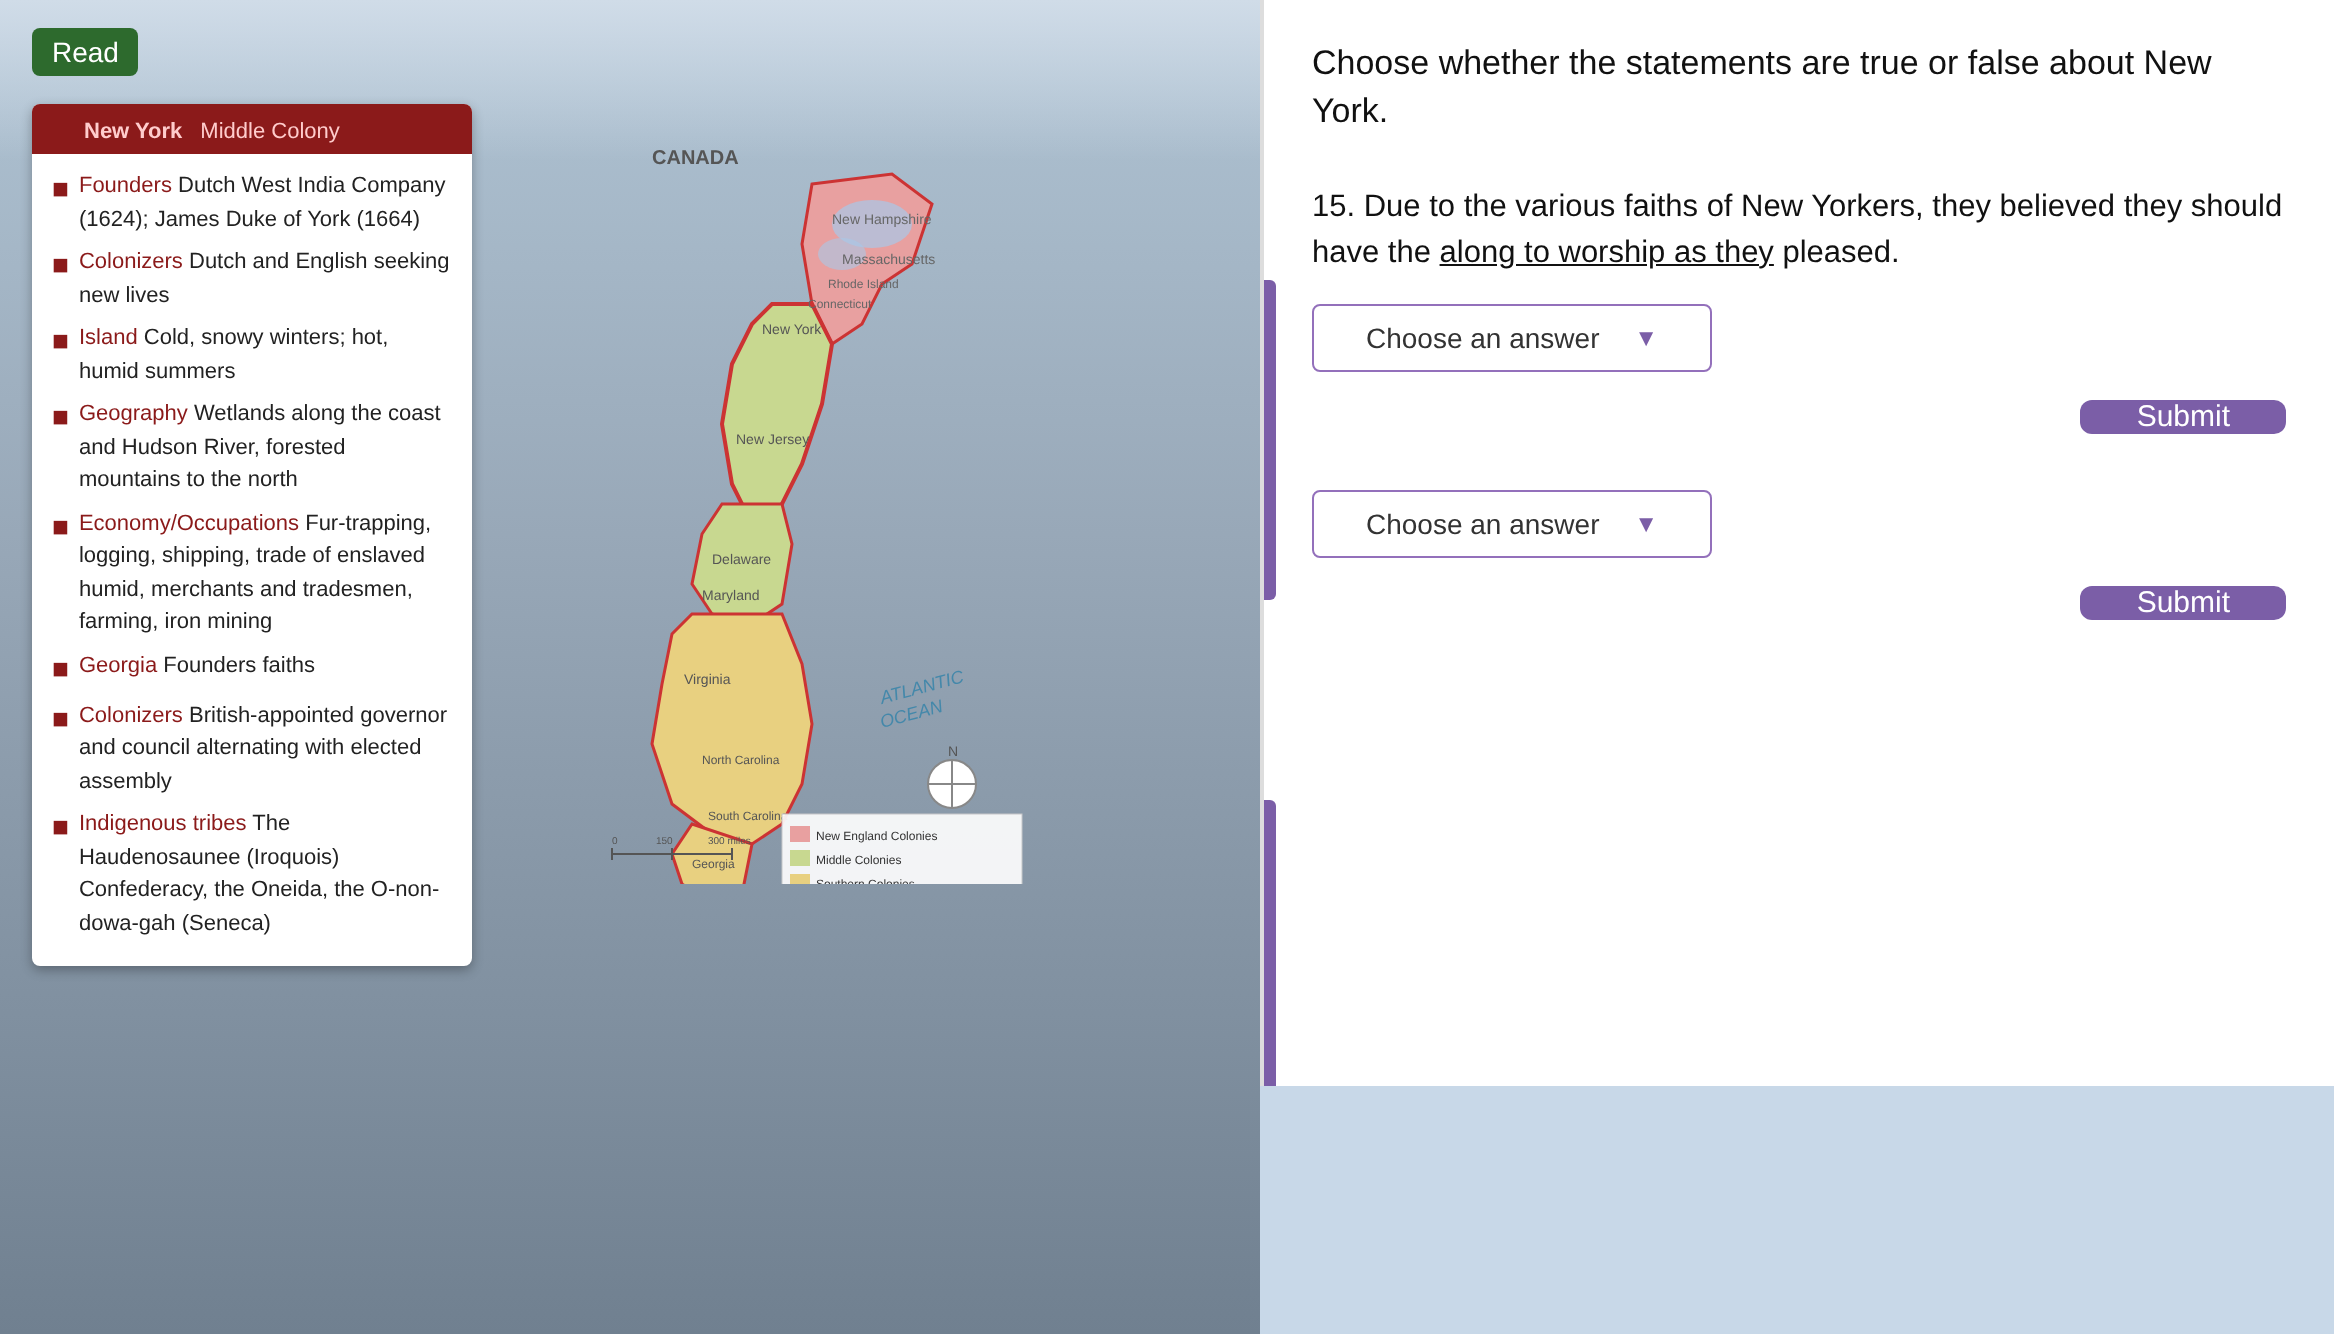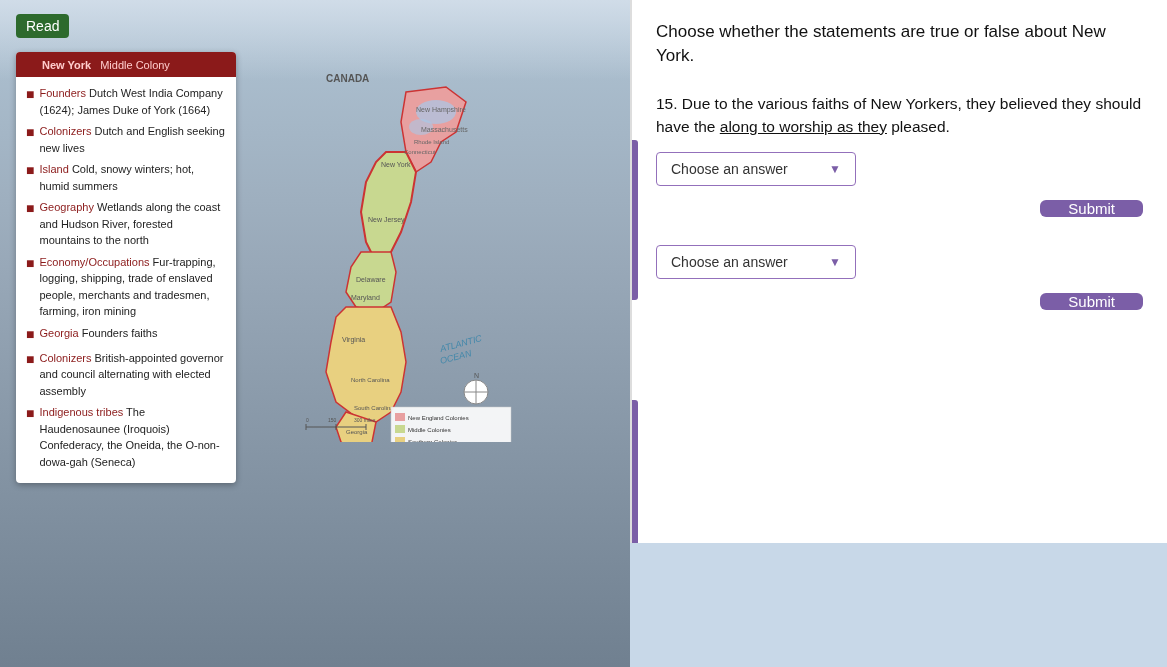--- a/index.html
+++ b/index.html
@@ -166,21 +166,21 @@
     .question-text u {
       text-decoration: underline;
     }
 
     .dropdown-btn {
       display: inline-flex;
       align-items: center;
       gap: 8px;
       border: 1.5px solid #9370bb;
       border-radius: 4px;
-      padding: 8px 14px;
+      padding: 8px 26px;
       background: white;
       color: #333;
       font-size: 14px;
       cursor: pointer;
       min-width: 200px;
     }
 
     .dropdown-arrow {
       color: #7b5ea7;
       font-size: 12px;
@@ -231,21 +231,21 @@
             <div class="item">
     <span class="bullet">■</span>
     <span><span class="item-label">Island</span> <span class="item-text">Cold, snowy winters; hot, humid summers</span></span>
   </div>
             <div class="item">
     <span class="bullet">■</span>
     <span><span class="item-label">Geography</span> <span class="item-text">Wetlands along the coast and Hudson River, forested mountains to the north</span></span>
   </div>
             <div class="item">
     <span class="bullet">■</span>
-    <span><span class="item-label">Economy/Occupations</span> <span class="item-text">Fur-trapping, logging, shipping, trade of enslaved people, merchants and tradesmen, farming, iron mining</span></span>
+    <span><span class="item-label">Economy/Occupations</span> <span class="item-text">Fur-trapping, logging, shipping, trade of enslaved humid, merchants and tradesmen, farming, iron mining</span></span>
   </div>
             <div class="item">
     <span class="bullet">■</span>
     <span><span class="item-label">Georgia</span> <span class="item-text">Founders faiths</span></span>
   </div>
             <div class="item">
     <span class="bullet">■</span>
     <span><span class="item-label">Colonizers</span> <span class="item-text">British-appointed governor and council alternating with elected assembly</span></span>
   </div>
             <div class="item">

